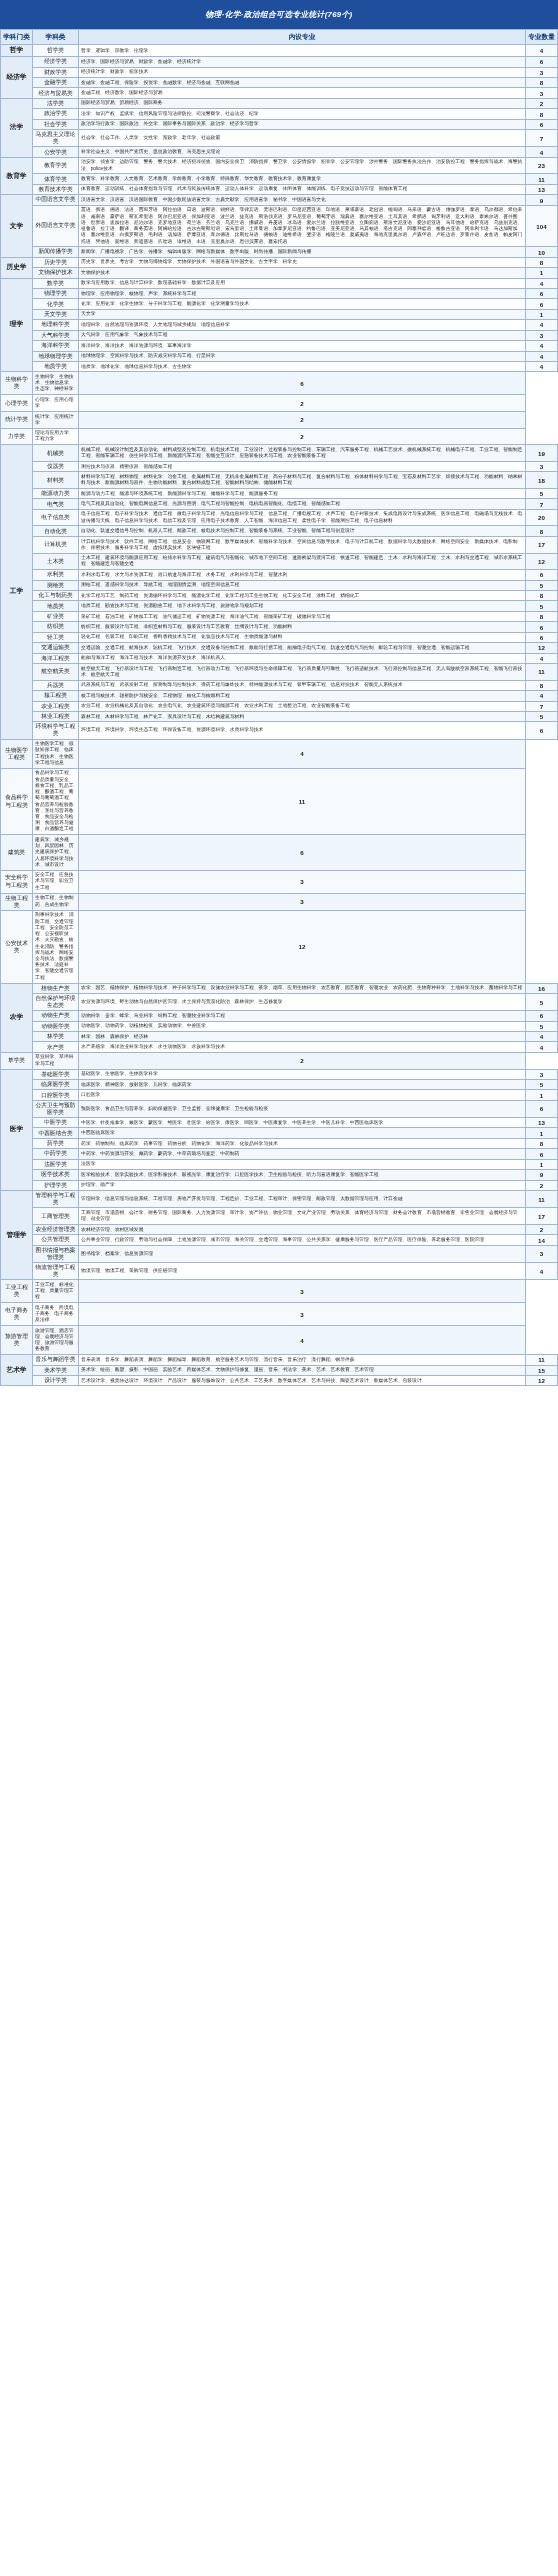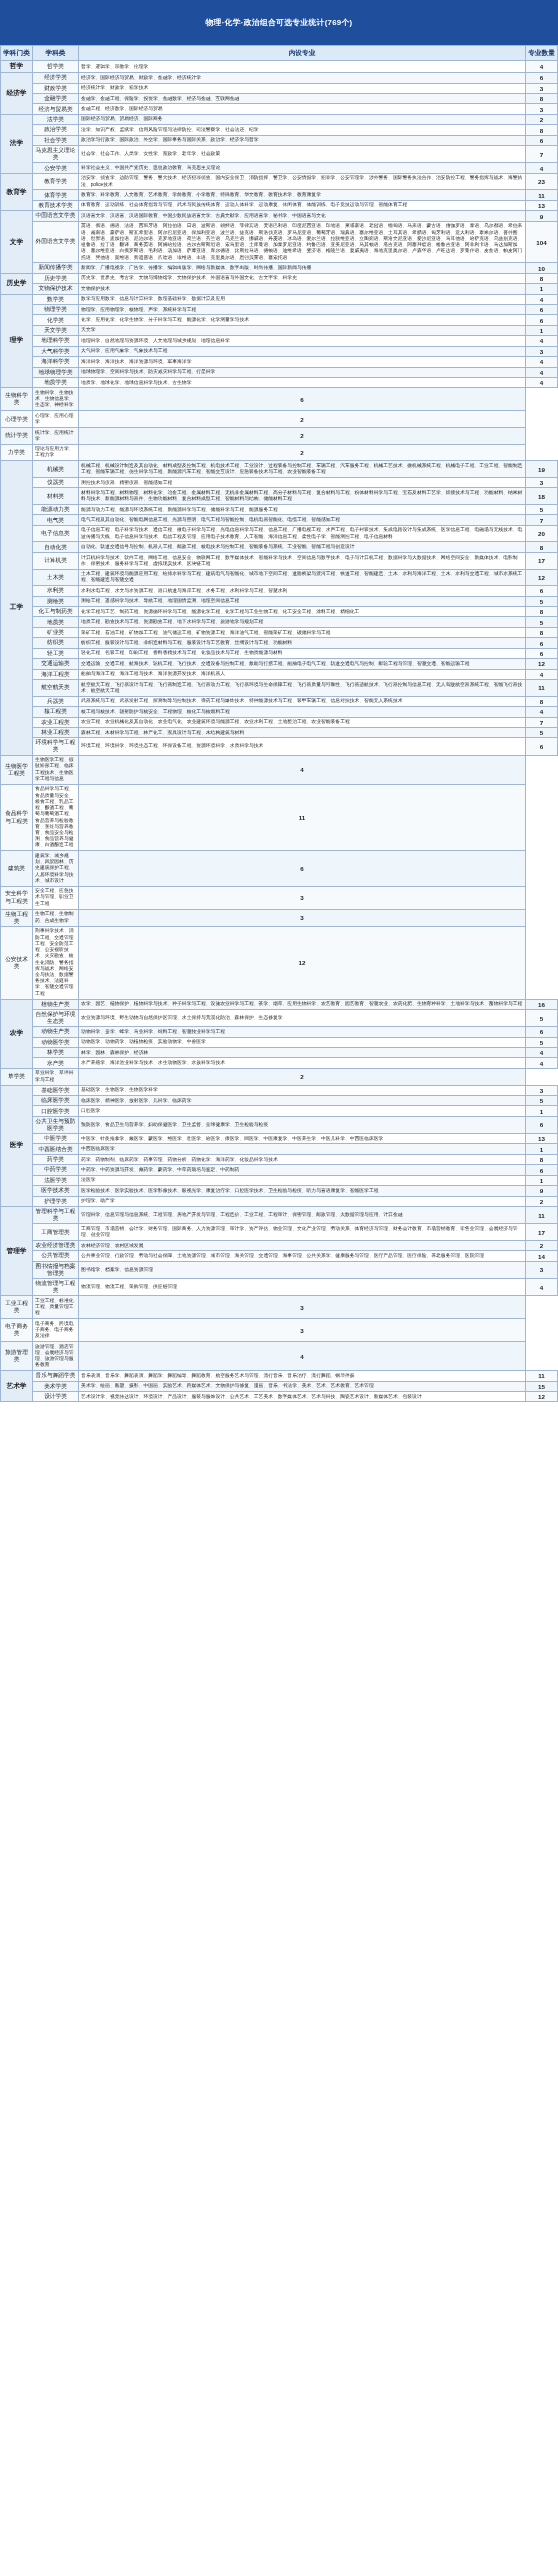--- a/index.html
+++ b/index.html
@@ -1,20 +1,20 @@
 <!DOCTYPE html>
 <html style="font-size:8.3px"><head>
 <meta charset="utf-8">
 <style>
   html,body{margin:0;padding:0;background:#ffffff;}
   body{font-family:"Liberation Sans","DejaVu Sans",sans-serif;color:#1a1a1a;}
   #page{width:558px;position:relative;background:#fff;}
   table{border-collapse:collapse;width:558px;table-layout:fixed;}
   td,th{border:0.5px solid #9fb7d4;vertical-align:middle;padding:1px 1.6px;}
-  .title-bar{background:#1f4e9c;color:#fff;font-size:7.8px;font-weight:bold;text-align:center;padding:17px 0;letter-spacing:0.3px;}
+  .title-bar{background:#1f4e9c;color:#fff;font-size:7.8px;font-weight:bold;text-align:center;padding:9px 0;letter-spacing:0.3px;font-style:italic;}
   .head td{background:#dce9f7;color:#123a6e;font-weight:bold;text-align:center;font-size:6.7px;padding:2.6px 1px;}
   .c-men{width:32px;text-align:center;font-weight:bold;font-size:6.7px;background:#eef4fb;}
   .c-lei{width:46px;text-align:center;font-size:5.7px;background:#f6fafd;line-height:1.25;}
   .c-maj{font-size:4.8px;line-height:1.3;color:#222;text-align:left;padding:1.6px 2.1px;}
   .c-num{width:32px;text-align:center;font-size:6.2px;font-weight:bold;background:#f6fafd;}
   tr.alt .c-maj{background:#f4f8fc;}
   tr.alt .c-lei{background:#eef5fb;}
   tr.alt .c-num{background:#eef5fb;}
   .c-men.band{background:#e3edf8;}
   .hdr-men{width:32px;}

